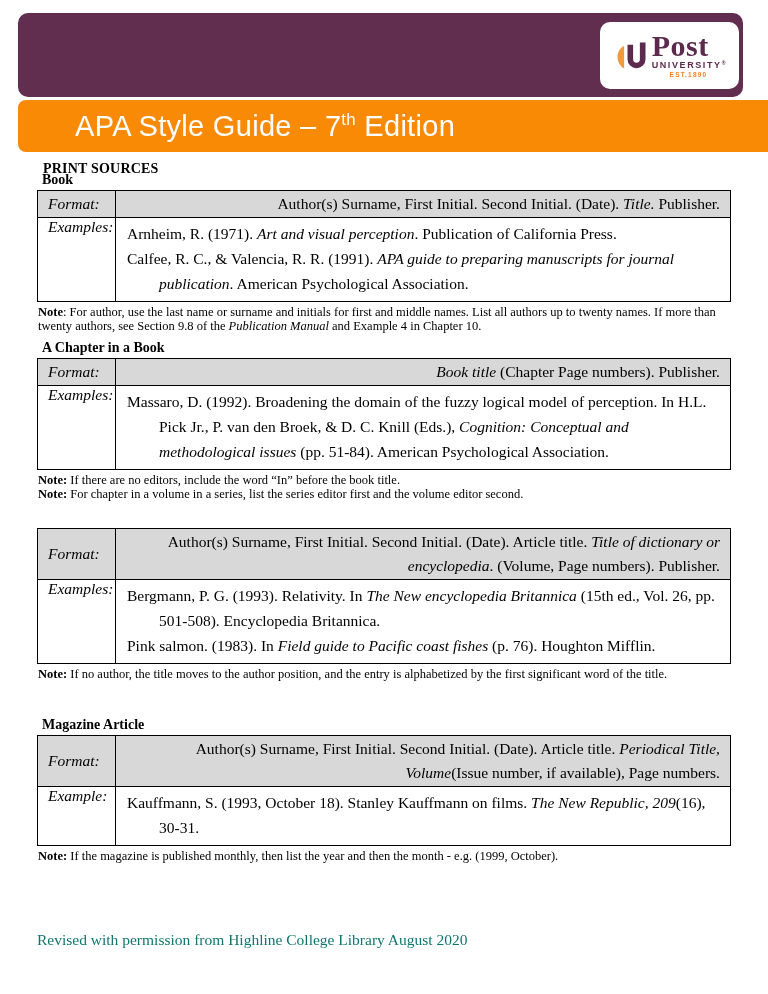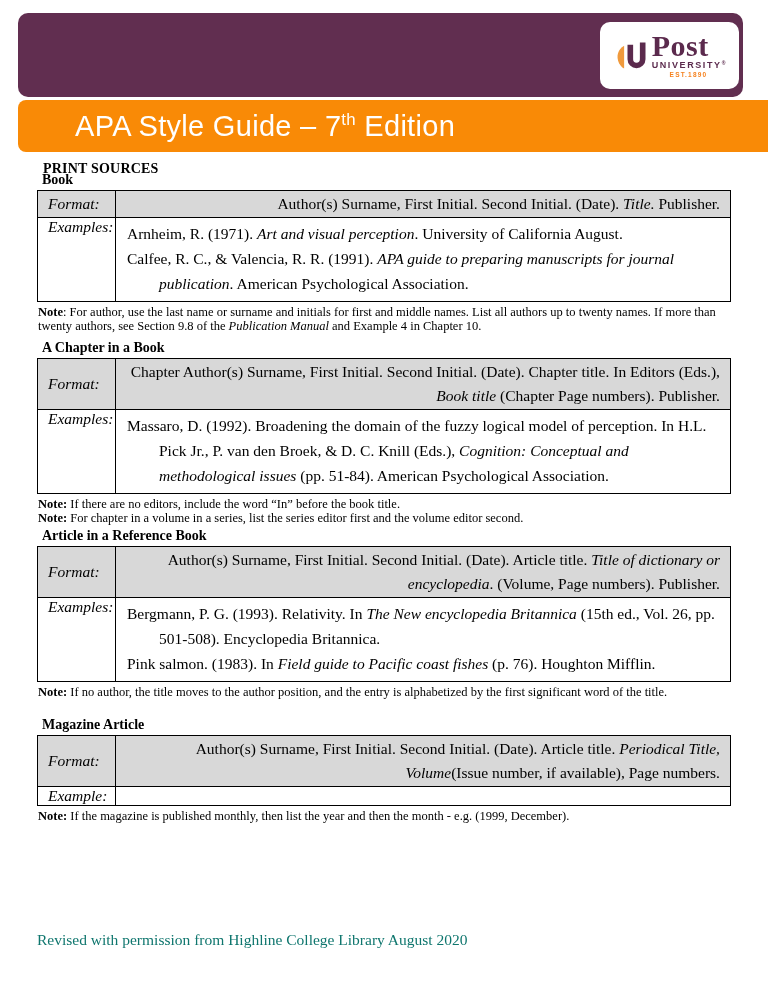--- a/index.html
+++ b/index.html
@@ -91,58 +91,56 @@
     <div class="ref-table">
       <div class="row format-row">
         <div class="label-cell fmt-label">Format:</div>
         <div class="content-cell format-content">
                 <div class="cite-line"><span>Author(s) Surname, First Initial. Second Initial. (Date). </span><span class="it">Title.</span><span> Publisher.</span></div>
               </div>
       </div>
       <div class="row examples-row">
         <div class="label-cell ex-label">Examples:</div>
         <div class="content-cell examples-content">
-                <div class="cite-line"><span>Arnheim, R. (1971). </span><span class="it">Art and visual perception</span><span>. University of California August.</span></div>
+                <div class="cite-line"><span>Arnheim, R. (1971). </span><span class="it">Art and visual perception</span><span>. Publication of California Press.</span></div>
                 <div class="cite-line"><span>Calfee, R. C., &amp; Valencia, R. R. (1991).  </span><span class="it">APA guide to preparing manuscripts for journal</span></div>
                 <div class="cite-line indent"><span class="it">publication</span><span>. American Psychological Association.</span></div>
               </div>
       </div>
     </div>
     <div class="notes">
             <div class="note-line"><span class="bd">Note</span><span>: For author, use the last name or surname and initials for first and middle names. List all authors up to twenty names. If more than twenty authors, see Section 9.8 of the </span><span class="it">Publication Manual</span><span> and Example 4 in Chapter 10.</span></div>
           </div>
   </section>
 
   <section class="ref-section sec-1">
     <h3 class="sec-heading">A Chapter in a Book</h3>
     <div class="ref-table">
       <div class="row format-row">
         <div class="label-cell fmt-label">Format:</div>
         <div class="content-cell format-content">
-                <div class="cite-line"><span>Chapter Author(s) Surname, First Initial. Second Initial. (Date). Chapter title. In Editors (Eds.),</span></div>
                 <div class="cite-line indent"><span class="it">Book title</span><span> (Chapter Page numbers). Publisher.</span></div>
               </div>
       </div>
       <div class="row examples-row">
         <div class="label-cell ex-label">Examples:</div>
         <div class="content-cell examples-content">
                 <div class="cite-line"><span>Massaro, D. (1992). Broadening the domain of the fuzzy logical model of perception. In H.L.</span></div>
                 <div class="cite-line indent"><span>Pick Jr., P. van den Broek, &amp; D. C. Knill (Eds.), </span><span class="it">Cognition: Conceptual and</span></div>
                 <div class="cite-line indent"><span class="it">methodological issues</span><span> (pp. 51-84). American Psychological Association.</span></div>
               </div>
       </div>
     </div>
     <div class="notes">
             <div class="note-line"><span class="bd">Note:</span><span> If there are no editors, include the word “In” before the book title.</span></div>
             <div class="note-line"><span class="bd">Note:</span><span> For chapter in a volume in a series, list the series editor first and the volume editor second.</span></div>
           </div>
   </section>
 
   <section class="ref-section sec-2">
-    <h3 class="sec-heading">Article in a Reference Book</h3>
     <div class="ref-table">
       <div class="row format-row">
         <div class="label-cell fmt-label">Format:</div>
         <div class="content-cell format-content">
                 <div class="cite-line"><span>Author(s) Surname, First Initial. Second Initial. (Date). Article title. </span><span class="it">Title of dictionary or</span></div>
                 <div class="cite-line indent"><span class="it">encyclopedia</span><span>. (Volume, Page numbers). Publisher.</span></div>
               </div>
       </div>
       <div class="row examples-row">
         <div class="label-cell ex-label">Examples:</div>
@@ -163,23 +161,27 @@
     <div class="ref-table">
       <div class="row format-row">
         <div class="label-cell fmt-label">Format:</div>
         <div class="content-cell format-content">
                 <div class="cite-line"><span>Author(s) Surname, First Initial. Second Initial. (Date). Article title. </span><span class="it">Periodical Title,</span></div>
                 <div class="cite-line indent"><span class="it">Volume</span><span>(Issue number, if available), Page numbers.</span></div>
               </div>
       </div>
       <div class="row examples-row">
         <div class="label-cell ex-label">Example:</div>
+        <div class="content-cell examples-content">
+                <div class="cite-line"><span>Kauffmann, S. (1993, October 18). Stanley Kauffmann on films. </span><span class="it">The New Republic, 209</span><span>(16),</span></div>
+                <div class="cite-line indent"><span>30-31.</span></div>
+              </div>
       </div>
     </div>
     <div class="notes">
-            <div class="note-line"><span class="bd">Note:</span><span> If the magazine is published monthly, then list the year and then the month - e.g. (1999, December).</span></div>
+            <div class="note-line"><span class="bd">Note:</span><span> If the magazine is published monthly, then list the year and then the month - e.g. (1999, October).</span></div>
           </div>
   </section>
 </div>
   </div>
 
   <div class="footer">Revised with permission from Highline College Library August 2020</div>
 </div>
 
 </body></html>

